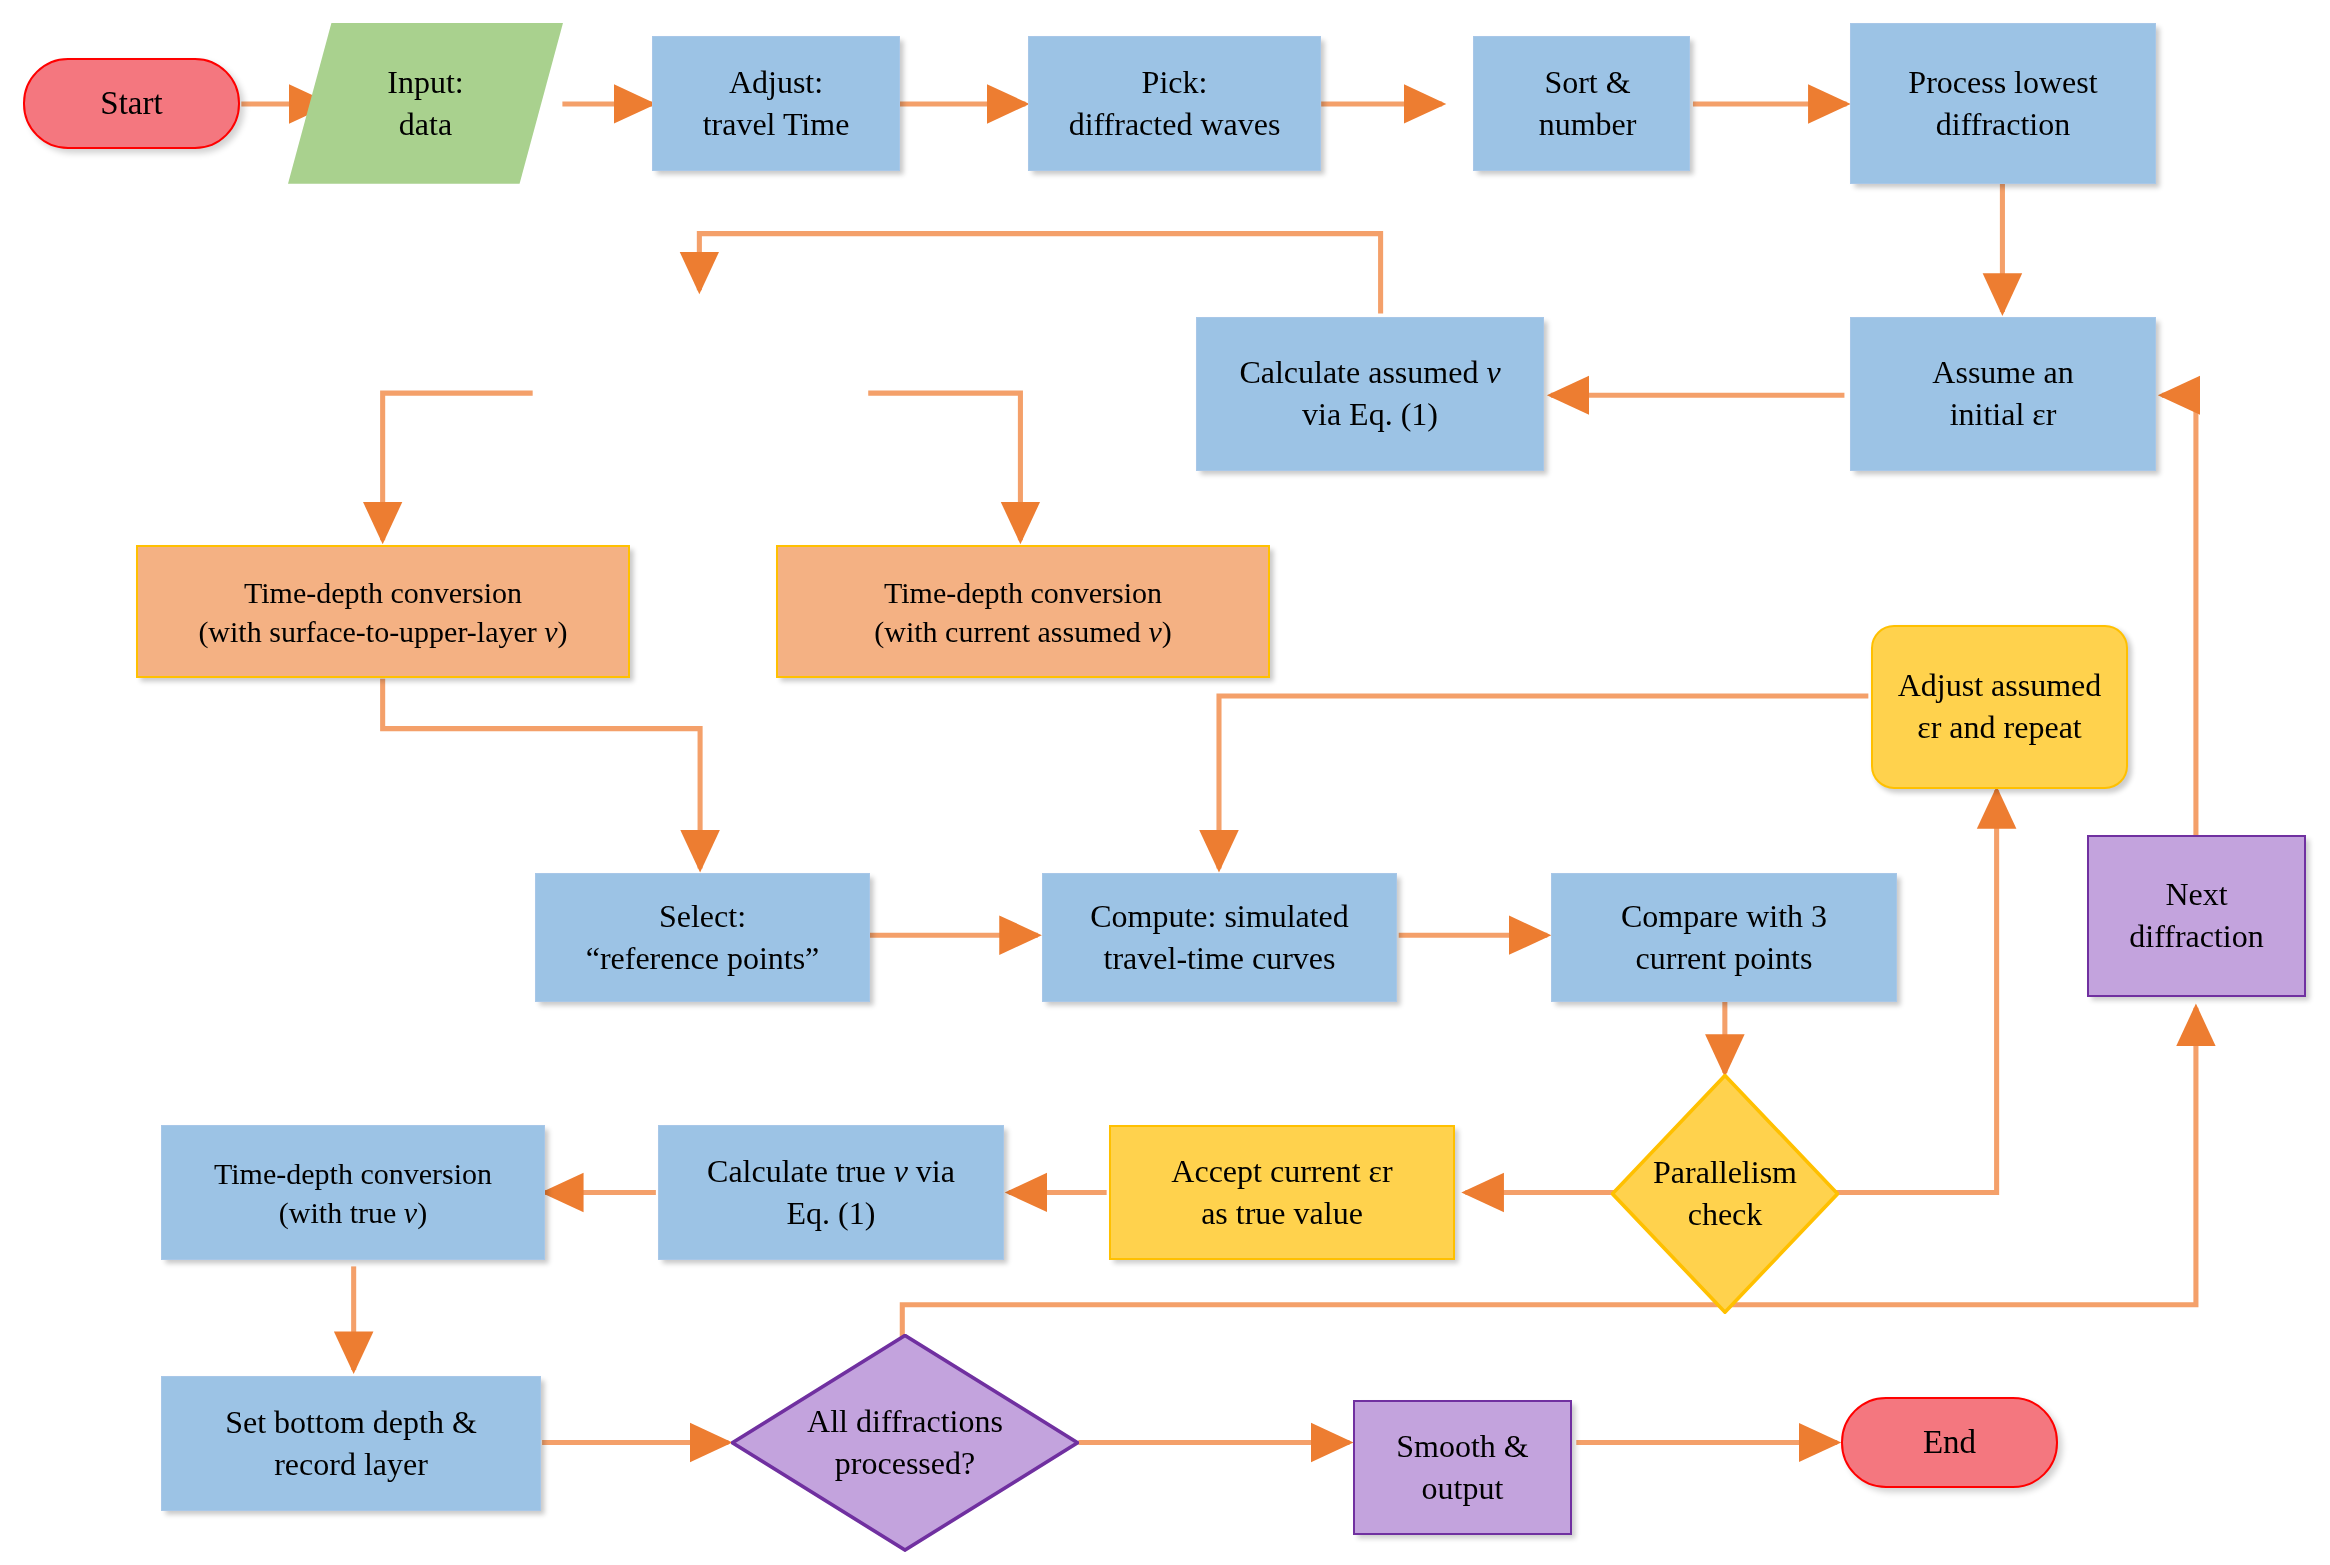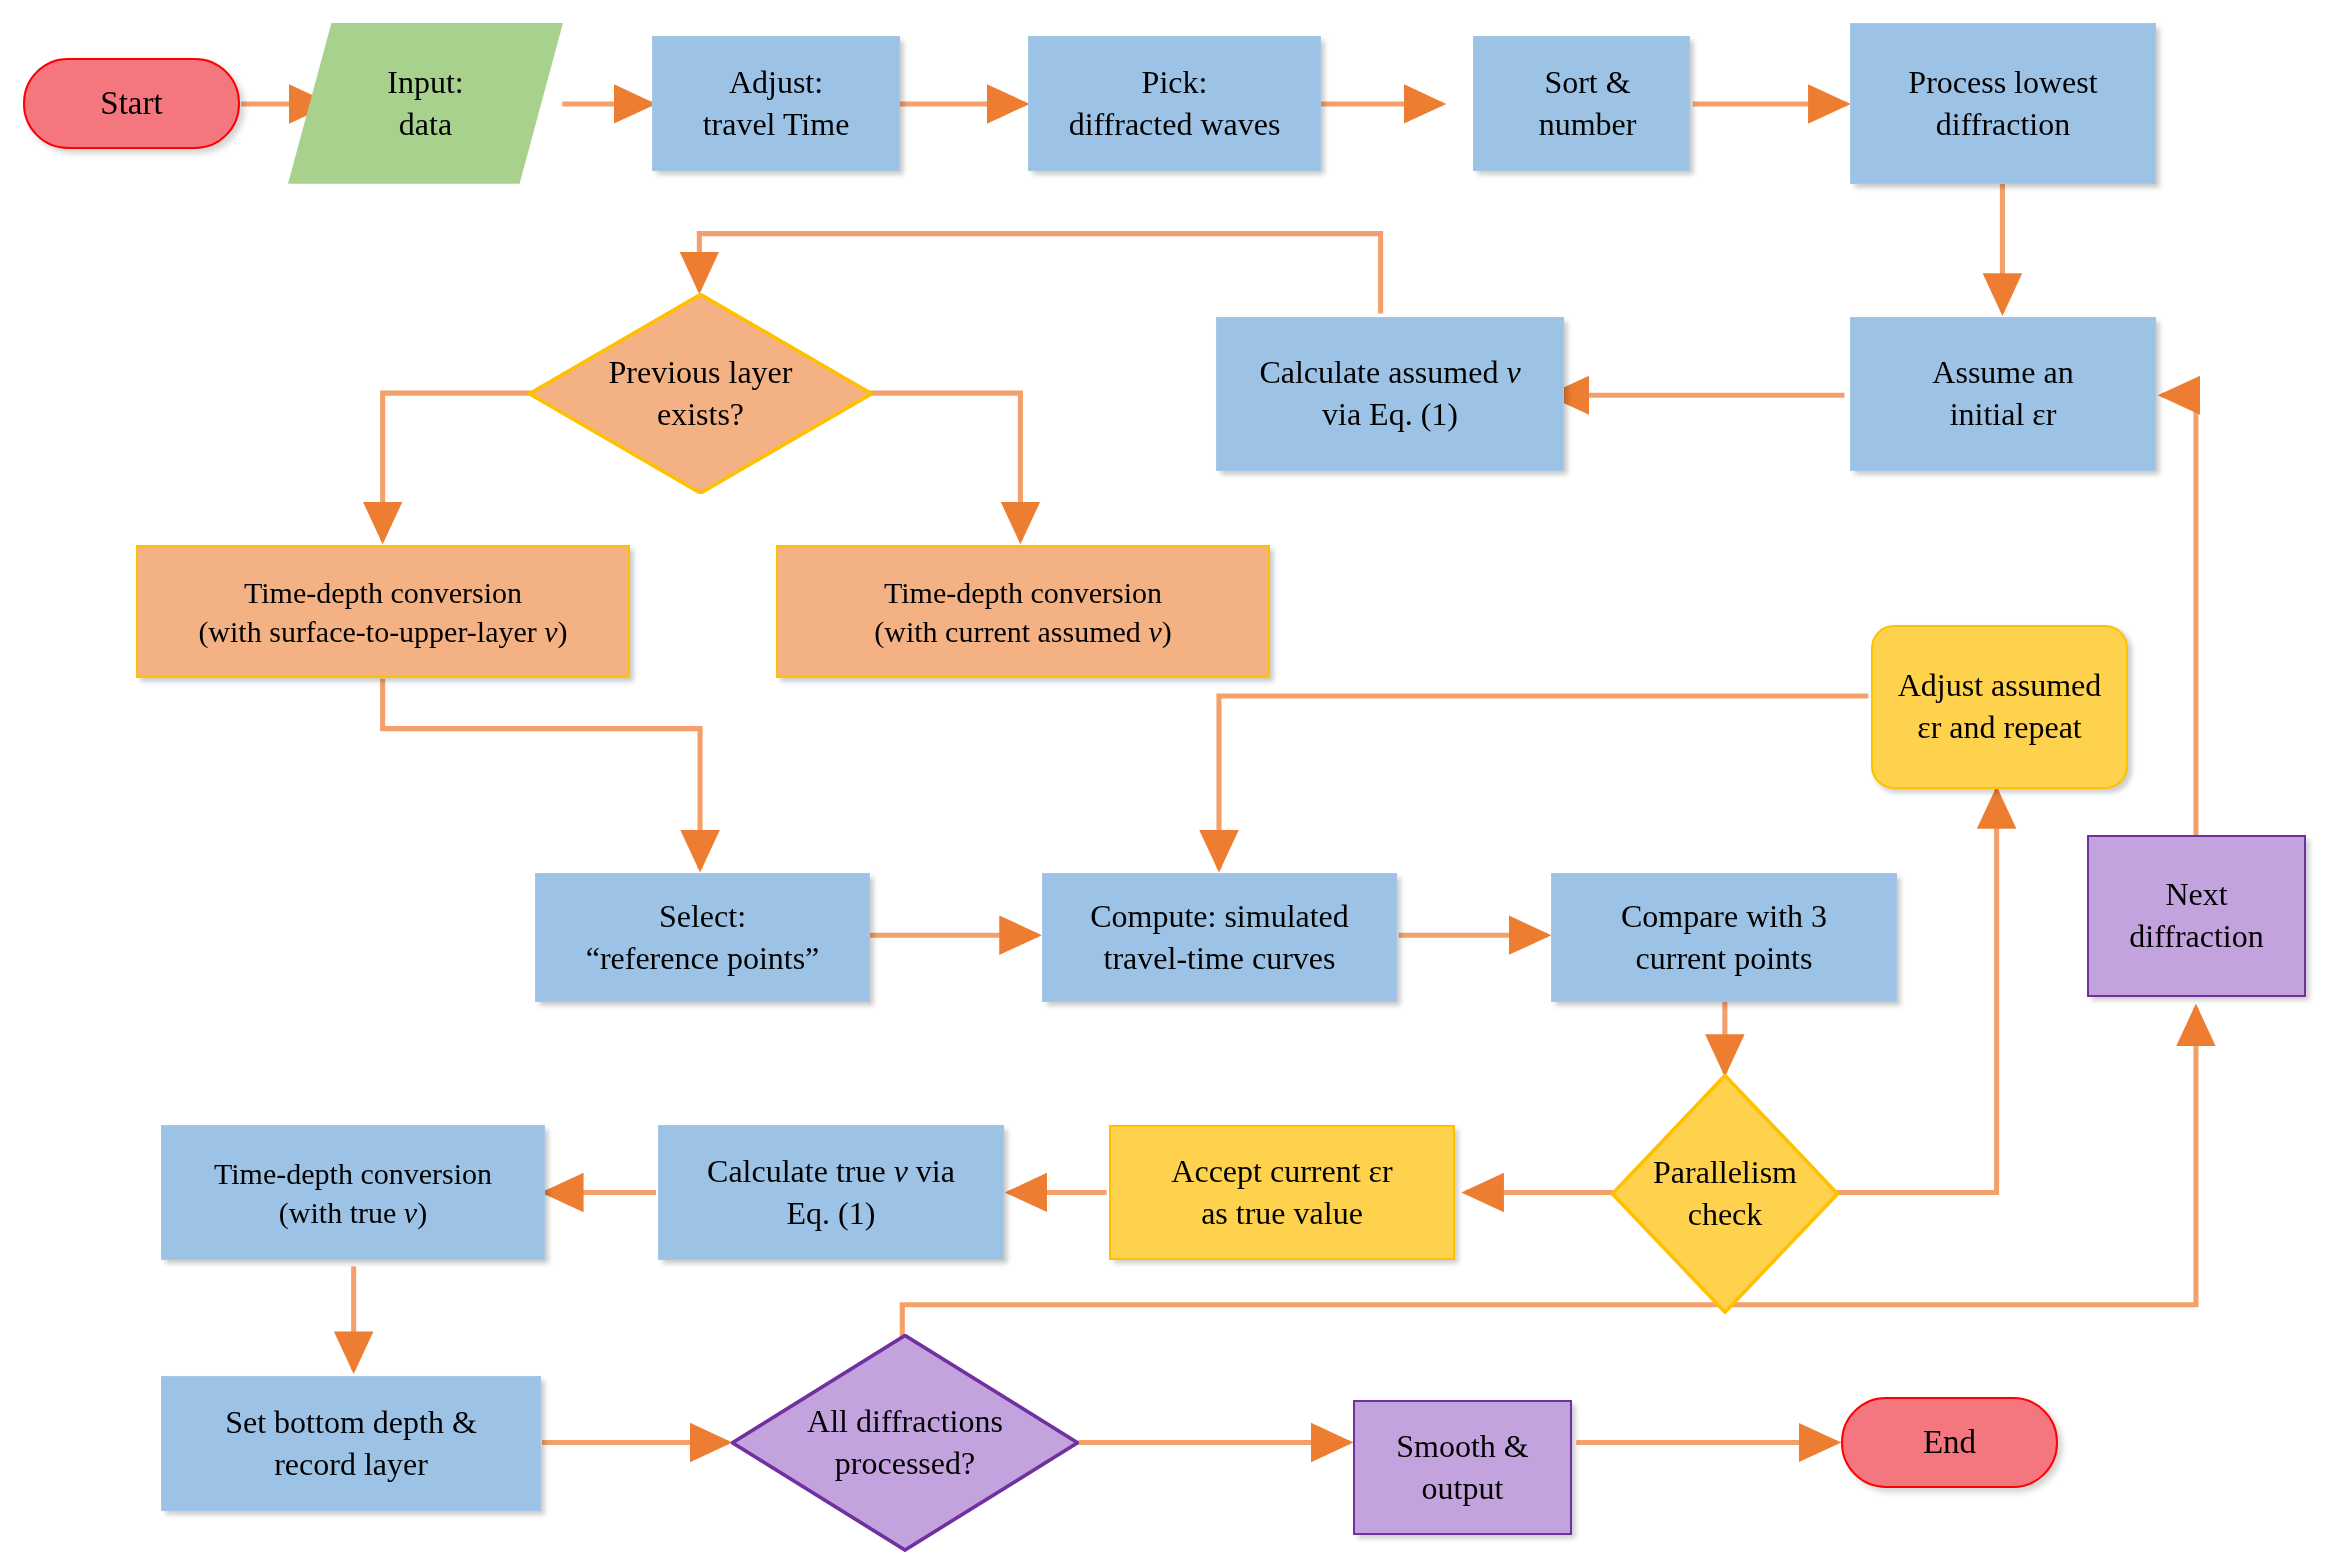--- a/index.html
+++ b/index.html
@@ -116,32 +116,25 @@
   <div class="node proc f44" style="left:1850px;top:23px;width:306px;height:161px;flex-direction:column;">
     <span class="lbl">Process lowest</span>
     <span class="lbl">diffraction</span>
   </div>
 
   <div class="node proc f44" style="left:1850px;top:317px;width:306px;height:154px;flex-direction:column;">
     <span class="lbl">Assume an</span>
     <span class="lbl">initial εr</span>
   </div>
 
-  <div class="node proc f44" style="left:1196px;top:317px;width:348px;height:154px;flex-direction:column;margin-left:20px;">
+  <div class="node proc f44" style="left:1196px;top:317px;width:348px;height:154px;flex-direction:column;">
     <span class="lbl">Calculate assumed <i class="it">v</i></span>
     <span class="lbl">via Eq. (1)</span>
   </div>
 
-  <div class="dia node f44" style="left:528px;top:293px;width:345px;height:201px;flex-direction:column;">
-    <svg class="shape" viewBox="0 0 476 278" preserveAspectRatio="none">
-      <polygon points="238,2 474,139 238,276 2,139" fill="#f4b183" stroke="#ffc000" stroke-width="5"></polygon>
-    </svg>
-    <span class="lbl">Previous layer</span>
-    <span class="lbl">exists?</span>
-  </div>
 
   <div class="node orng f42" style="left:136px;top:545px;width:494px;height:133px;flex-direction:column;">
     <span class="lbl">Time-depth conversion</span>
     <span class="lbl">(with surface-to-upper-layer <i class="it">v</i>)</span>
   </div>
 
   <div class="node orng f42" style="left:776px;top:545px;width:494px;height:133px;flex-direction:column;">
     <span class="lbl">Time-depth conversion</span>
     <span class="lbl">(with current assumed <i class="it">v</i>)</span>
   </div>

